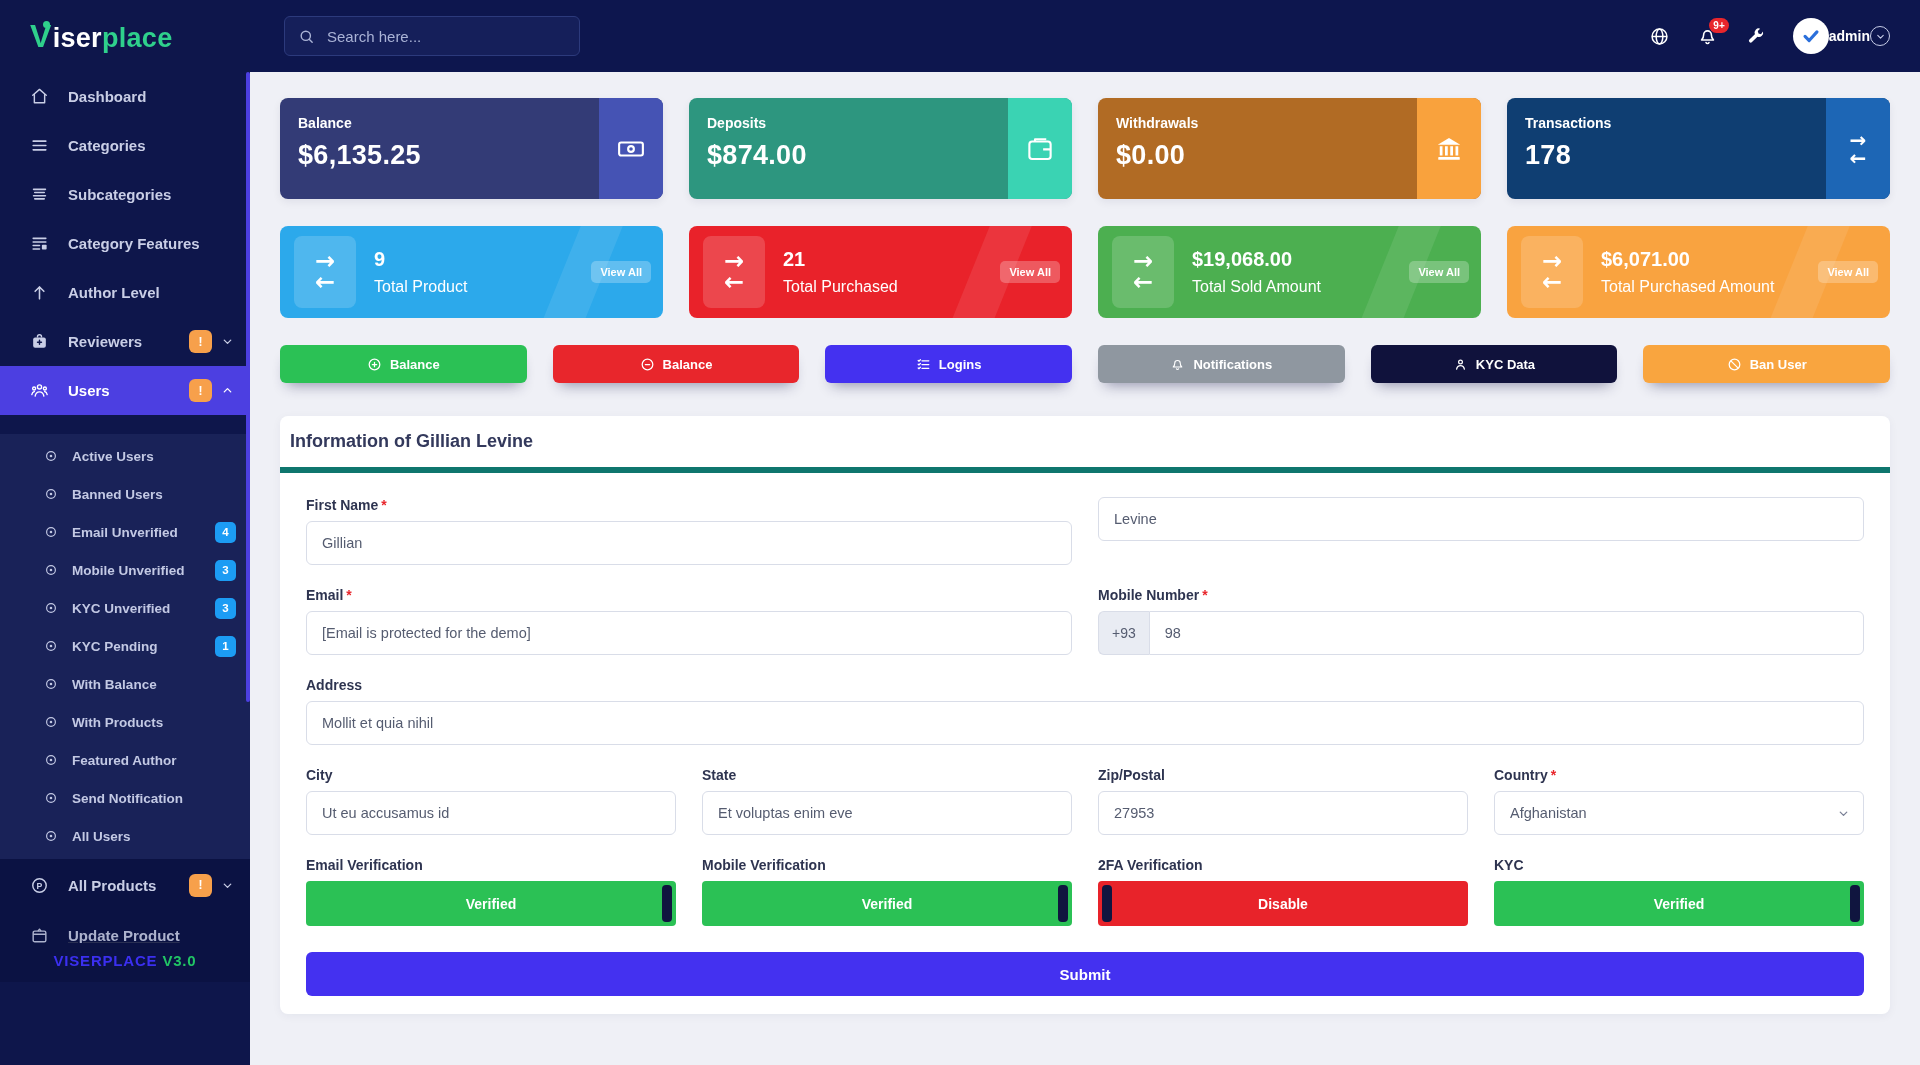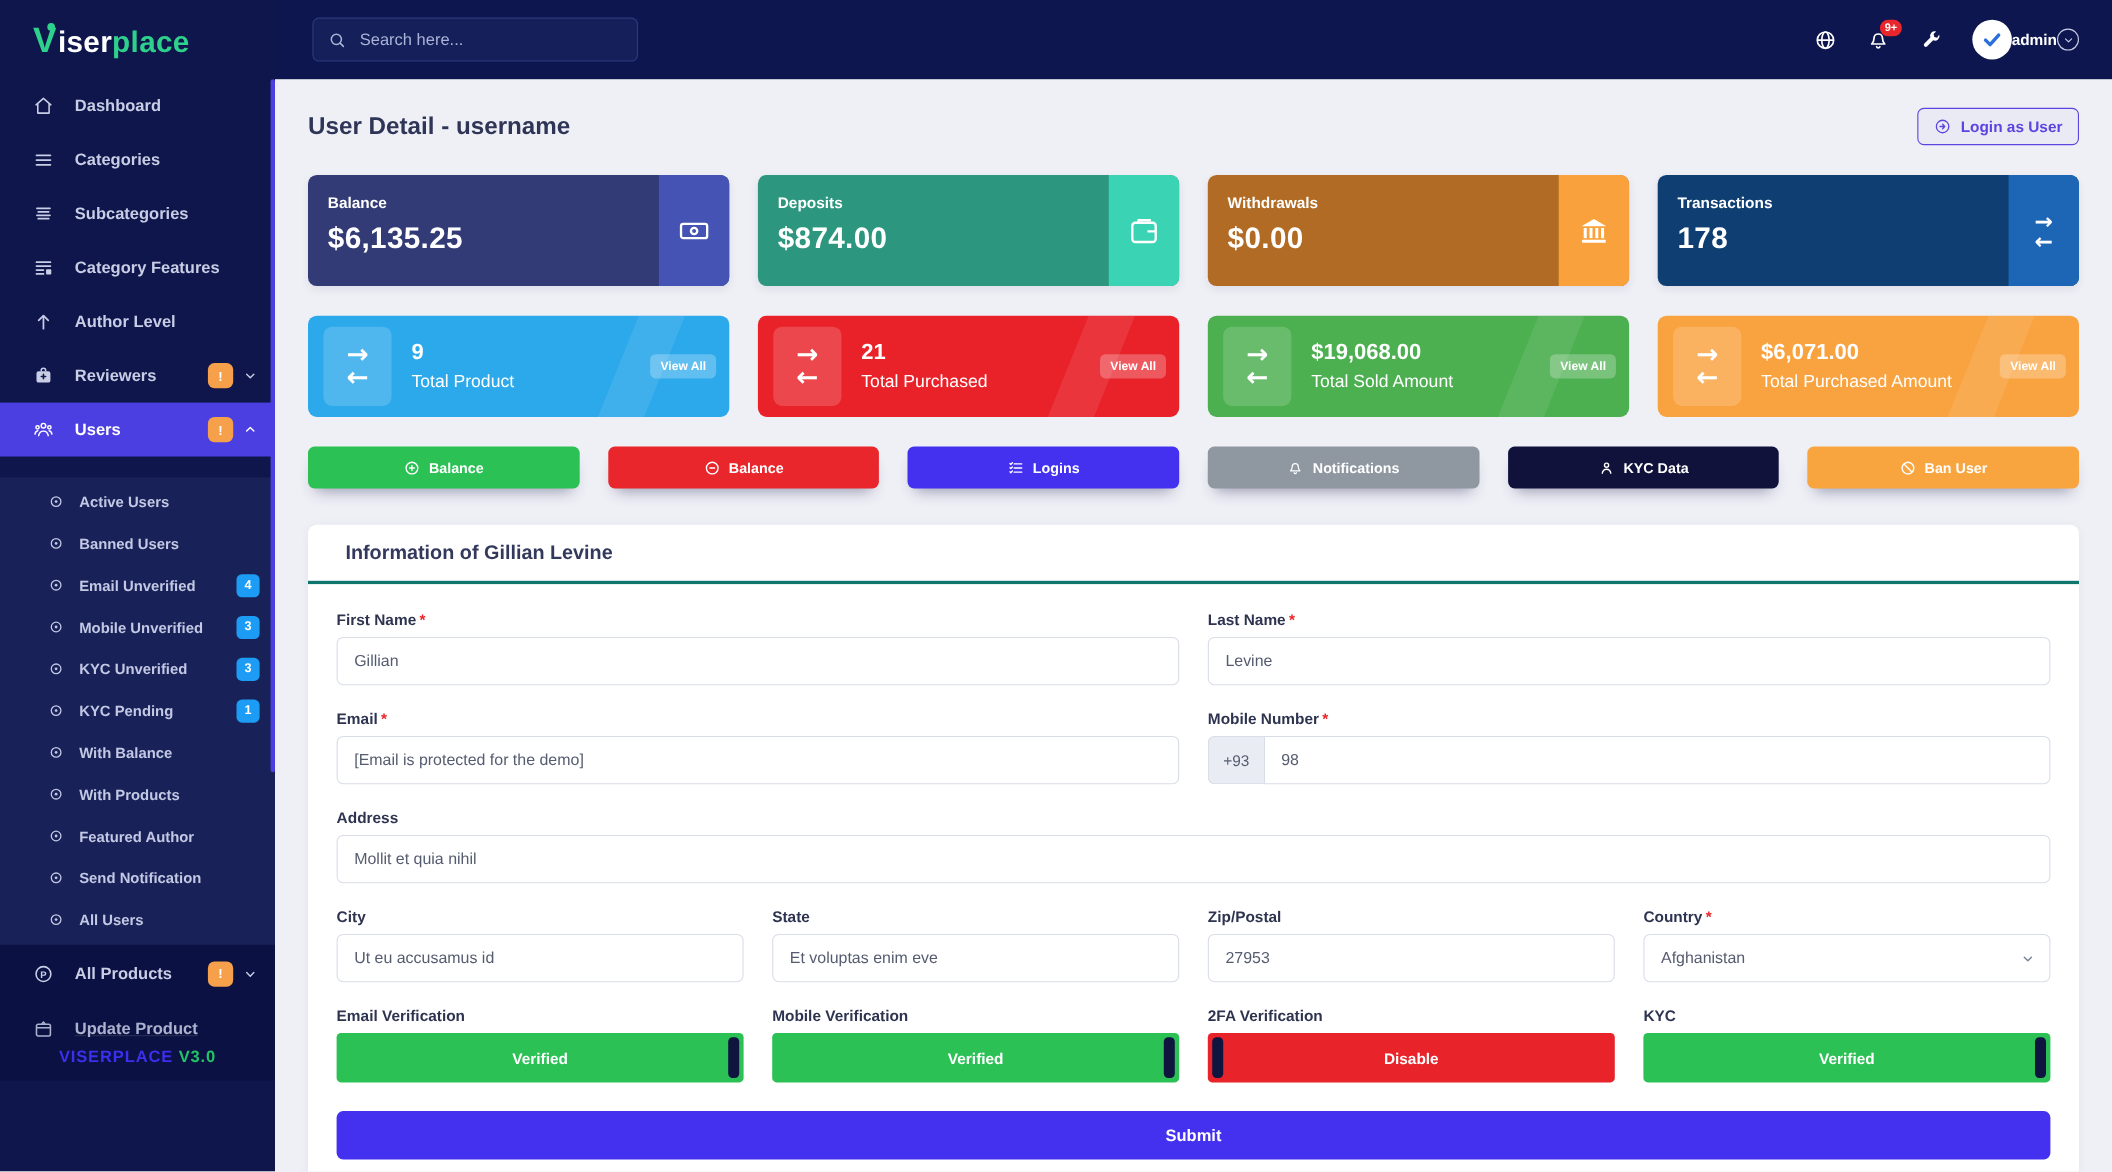--- a/index.html
+++ b/index.html
@@ -87,21 +87,21 @@
   .mini-label { font-size:16px; font-weight:500; }
   .view-all { position:absolute; right:12px; top:50%; transform:translateY(-50%); background:rgba(255,255,255,.25); border-radius:5px; padding:5px 9px; font-size:11px; font-weight:600; cursor:pointer; z-index:2; }
 
   .actions { display:grid; grid-template-columns:repeat(6,1fr); gap:26px; margin:27px 0 33px; }
   .action-btn { height:38px; border-radius:6px; color:#fff; font-size:13px; font-weight:bold; display:flex; align-items:center; justify-content:center; gap:8px; border:none; cursor:pointer; font-family:inherit; box-shadow:0 9px 14px -7px rgba(30,30,80,.45); }
   .action-btn svg { width:15px; height:15px; }
   .ab1 { background:#2bc155; } .ab2 { background:#e8262c; } .ab3 { background:#4431f0; }
   .ab4 { background:#8f97a0; } .ab5 { background:#10123c; } .ab6 { background:#f9a53f; }
 
   .form-card { background:#fff; border-radius:8px; box-shadow:0 2px 10px rgba(25,30,70,.05); }
-  .form-header { padding:15px 34px; border-bottom:3px solid #0f766e; font-size:18px; font-weight:600; color:#33395c; }
+  .form-header { padding:15px 10px; border-bottom:6px solid #0f766e; font-size:18px; font-weight:600; color:#33395c; }
   .form-body { padding:24px 26px 18px; }
   .frow { display:grid; gap:26px; margin-bottom:22px; }
   .cols2 { grid-template-columns:1fr 1fr; }
   .cols4 { grid-template-columns:repeat(4,1fr); }
   .field label { display:block; font-size:14px; font-weight:600; color:#2e3450; margin-bottom:8px; }
   .req { color:#e8262c; margin-left:3px; }
   .input { width:100%; height:44px; border:1px solid #d9dde8; border-radius:6px; padding:0 15px; font-size:14.5px; color:#555c70; background:#fff; outline:none; font-family:inherit; }
   .input-group { display:flex; }
   .prefix { height:44px; display:flex; align-items:center; padding:0 13px; background:#e9ecf3; border:1px solid #d9dde8; border-right:none; border-radius:6px 0 0 6px; font-size:14px; color:#555c70; }
   .input-group .input { border-radius:0 6px 6px 0; }
@@ -514,29 +514,20 @@
           <svg>
             <use href="#i-chevdown"></use>
           </svg>
         </span>
     </div>
   </div>
 </div>
 
 <div class="content">
 
-  <div class="title-row">
-    <div class="page-title">User Detail - username</div>
-    <button class="login-btn">
-      <svg>
-          <use href="#i-arrowcircle"></use>
-        </svg>
-      <span>Login as User</span>
-    </button>
-  </div>
 
   <div class="grid4">
     <div class="stat-card sc1">
       <div class="stat-main">
         <div class="stat-label">Balance</div>
         <div class="stat-value">$6,135.25</div>
       </div>
       <div class="stat-accent">
           <svg style="color:#fff">
             <use href="#i-money"></use>
@@ -676,21 +667,20 @@
   <div class="form-card">
     <div class="form-header">Information of Gillian Levine</div>
     <div class="form-body">
 
       <div class="frow cols2">
         <div class="field">
           <label><span>First Name</span><span class="req">*</span></label>
           <input class="input" type="text" value="Gillian" style="">
         </div>
         <div class="field">
-          <label><span>Last Name</span><span class="req">*</span></label>
           <input class="input" type="text" value="Levine" style="">
         </div>
       </div>
 
       <div class="frow cols2">
         <div class="field">
           <label><span>Email</span><span class="req">*</span></label>
           <input class="input" type="text" value="[Email is protected for the demo]" style="">
         </div>
         <div class="field">

